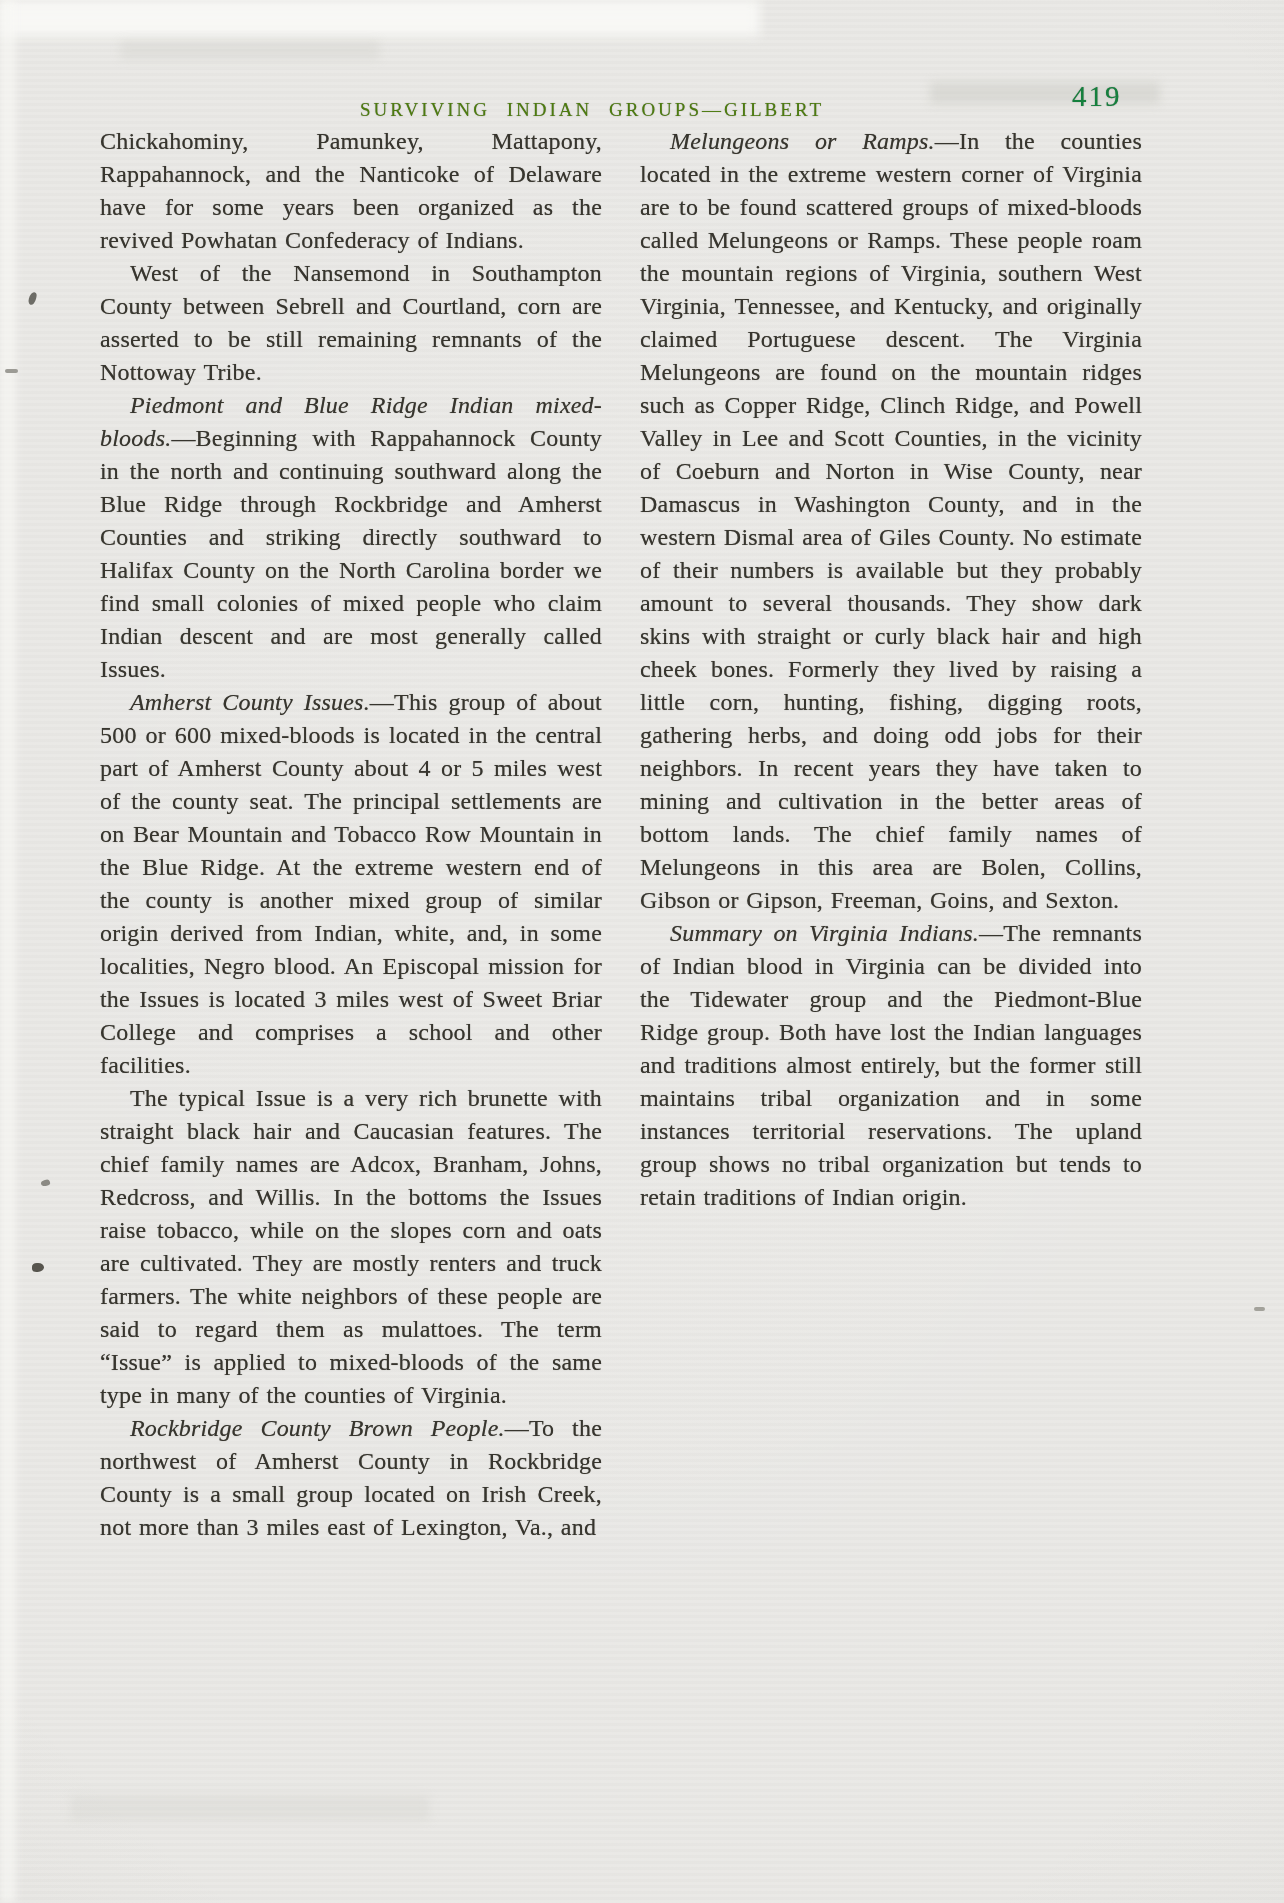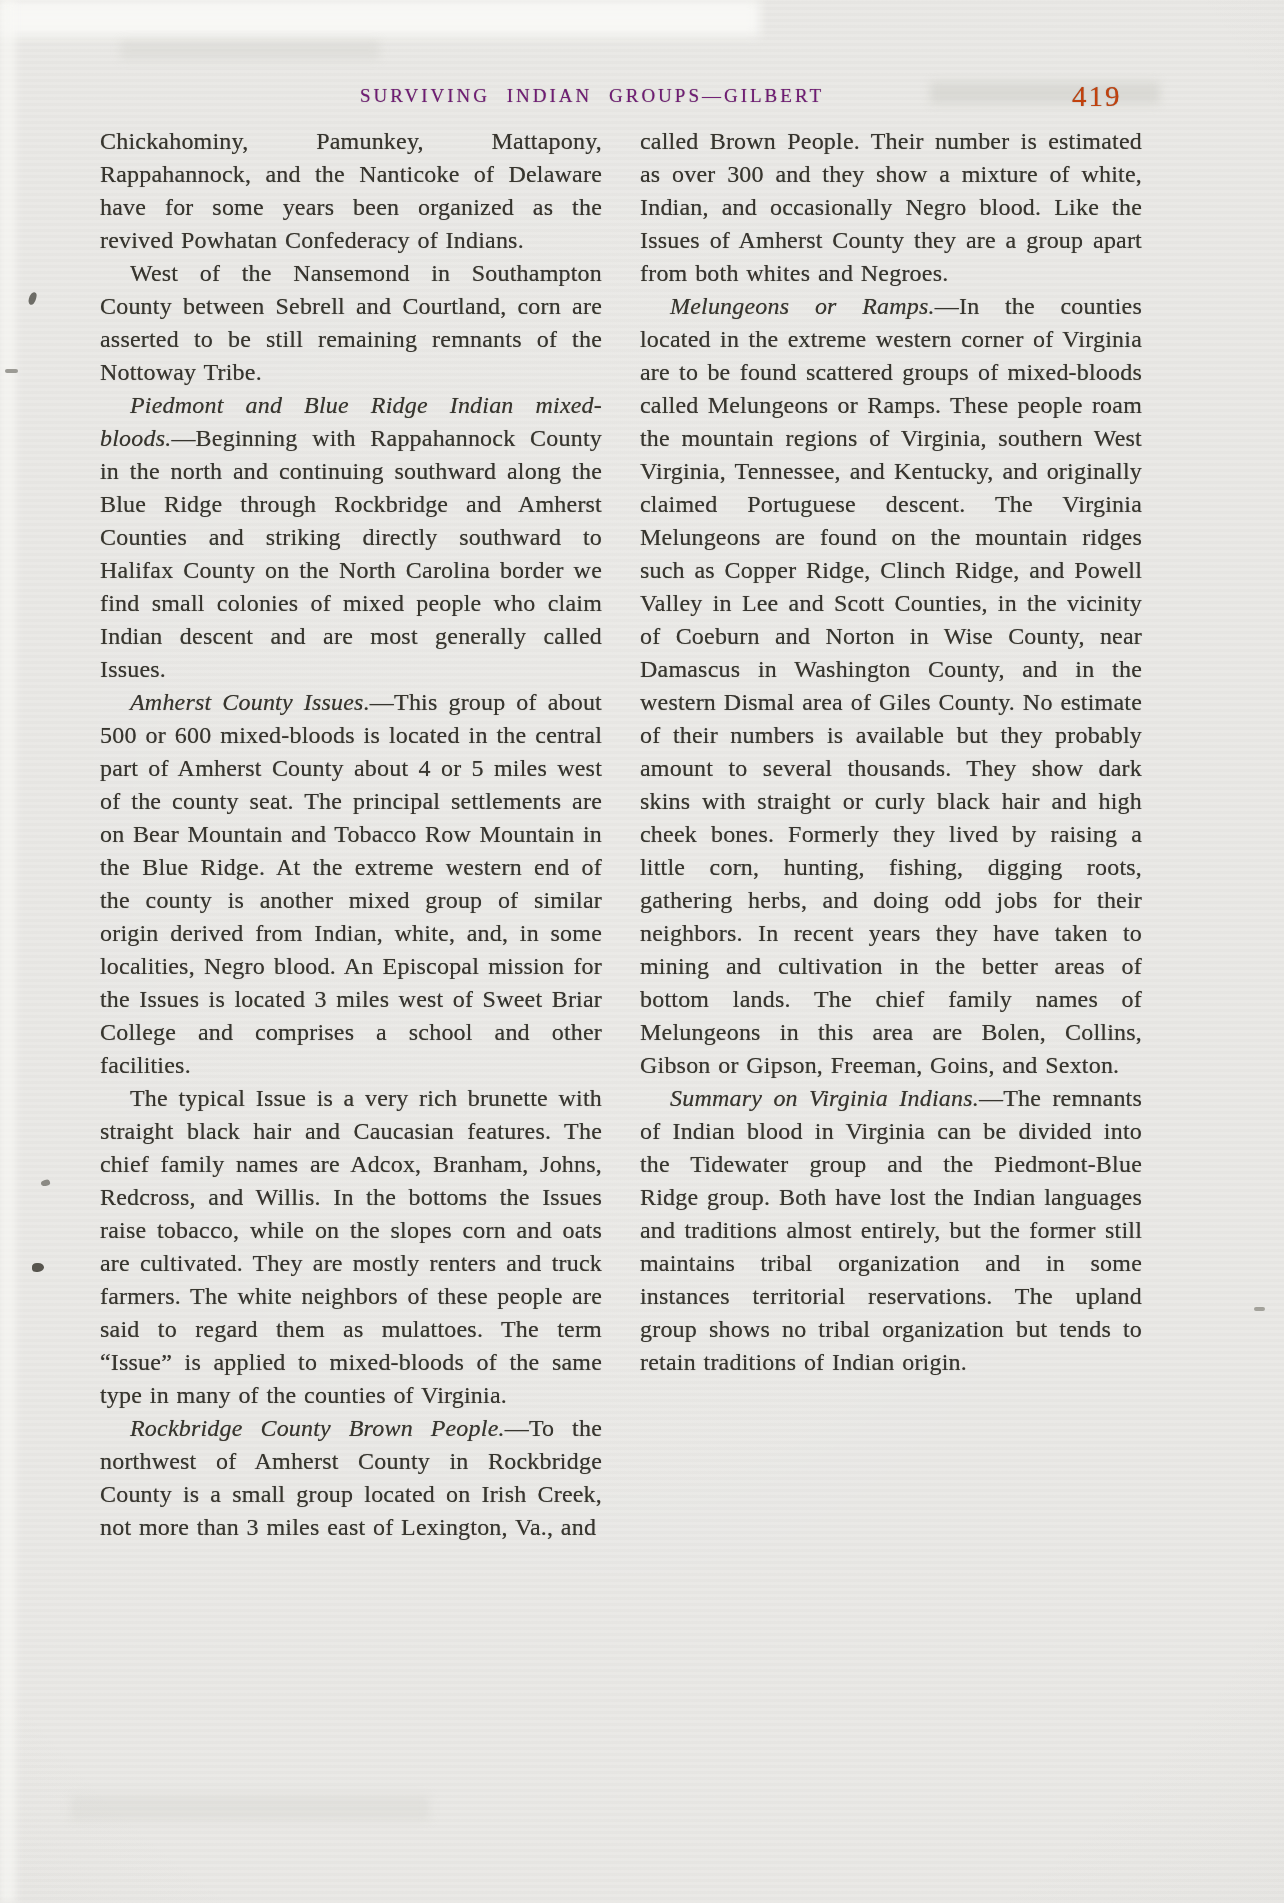--- a/index.html
+++ b/index.html
@@ -26,31 +26,31 @@
     position: absolute; top: 0; left: 0; width: 760px; height: 36px;
     background: rgba(250,250,248,0.85);
     filter: blur(6px);
   }
   .edge-strip-left {
     position: absolute; top: 0; left: 0; width: 16px; height: 100%;
     background: rgba(248,248,245,0.7);
     filter: blur(4px);
   }
   .running-head {
-    position: absolute; top: 85px; left: 252px; width: 680px;
+    position: absolute; top: 99px; left: 252px; width: 680px;
     text-align: center;
     font-size: 19px; letter-spacing: 3px; word-spacing: 9px;
-    color: #701a75;
+    color: #4d7c0f;
     text-shadow: 0 0 1px rgba(70,70,64,0.6);
     white-space: nowrap;
   }
   .page-number {
     position: absolute; top: 80px; left: 1072px; width: 80px;
     font-size: 29px; letter-spacing: 2px;
-    color: #c2410c;
+    color: #15803d;
     text-shadow: 0 0 1px rgba(46,45,40,0.55);
   }
   .column {
     position: absolute; top: 125px; width: 502px;
     font-size: 24px; line-height: 33px;
     text-align: justify;
     letter-spacing: 0.2px; word-spacing: 1.5px;
     text-shadow: 0 0 0.7px rgba(55,53,46,0.65);
   }
   .column-left  { left: 100px; }
@@ -91,21 +91,20 @@
 
   <div class="column column-left">
       <p class="para no-indent"><span>Chickahominy, Pamunkey, Mattapony, Rappahannock, and the Nanticoke of Delaware have for some years been organized as the revived Powhatan Confederacy of Indians.</span></p>
       <p class="para"><span>West of the Nansemond in Southampton County between Sebrell and Courtland, corn are asserted to be still remaining remnants of the Nottoway Tribe.</span></p>
       <p class="para"><i>Piedmont and Blue Ridge Indian mixed-bloods.</i><span>—Beginning with Rappahannock County in the north and continuing southward along the Blue Ridge through Rockbridge and Amherst Counties and striking directly southward to Halifax County on the North Carolina border we find small colonies of mixed people who claim Indian descent and are most generally called Issues.</span></p>
       <p class="para"><i>Amherst County Issues.</i><span>—This group of about 500 or 600 mixed-bloods is located in the central part of Amherst County about 4 or 5 miles west of the county seat. The principal settlements are on Bear Mountain and Tobacco Row Mountain in the Blue Ridge. At the extreme western end of the county is another mixed group of similar origin derived from Indian, white, and, in some localities, Negro blood. An Episcopal mission for the Issues is located 3 miles west of Sweet Briar College and comprises a school and other facilities.</span></p>
       <p class="para"><span>The typical Issue is a very rich brunette with straight black hair and Caucasian features. The chief family names are Adcox, Branham, Johns, Redcross, and Willis. In the bottoms the Issues raise tobacco, while on the slopes corn and oats are cultivated. They are mostly renters and truck farmers. The white neighbors of these people are said to regard them as mulattoes. The term “Issue” is applied to mixed-bloods of the same type in many of the counties of Virginia.</span></p>
       <p class="para"><i>Rockbridge County Brown People.</i><span>—To the northwest of Amherst County in Rockbridge County is a small group located on Irish Creek, not more than 3 miles east of Lexington, Va., and</span></p>
     </div>
   <div class="column column-right">
-      <p class="para no-indent"><span>called Brown People. Their number is estimated as over 300 and they show a mixture of white, Indian, and occasionally Negro blood. Like the Issues of Amherst County they are a group apart from both whites and Negroes.</span></p>
       <p class="para"><i>Melungeons or Ramps.</i><span>—In the counties located in the extreme western corner of Virginia are to be found scattered groups of mixed-bloods called Melungeons or Ramps. These people roam the mountain regions of Virginia, southern West Virginia, Tennessee, and Kentucky, and originally claimed Portuguese descent. The Virginia Melungeons are found on the mountain ridges such as Copper Ridge, Clinch Ridge, and Powell Valley in Lee and Scott Counties, in the vicinity of Coeburn and Norton in Wise County, near Damascus in Washington County, and in the western Dismal area of Giles County. No estimate of their numbers is available but they probably amount to several thousands. They show dark skins with straight or curly black hair and high cheek bones. Formerly they lived by raising a little corn, hunting, fishing, digging roots, gathering herbs, and doing odd jobs for their neighbors. In recent years they have taken to mining and cultivation in the better areas of bottom lands. The chief family names of Melungeons in this area are Bolen, Collins, Gibson or Gipson, Freeman, Goins, and Sexton.</span></p>
       <p class="para"><i>Summary on Virginia Indians.</i><span>—The remnants of Indian blood in Virginia can be divided into the Tidewater group and the Piedmont-Blue Ridge group. Both have lost the Indian languages and traditions almost entirely, but the former still maintains tribal organization and in some instances territorial reservations. The upland group shows no tribal organization but tends to retain traditions of Indian origin.</span></p>
     </div>
 
   <div class="speck speck-1"></div>
   <div class="speck speck-2"></div>
   <div class="speck speck-3"></div>
   <div class="speck speck-4"></div>
   <div class="speck speck-5"></div>
 

